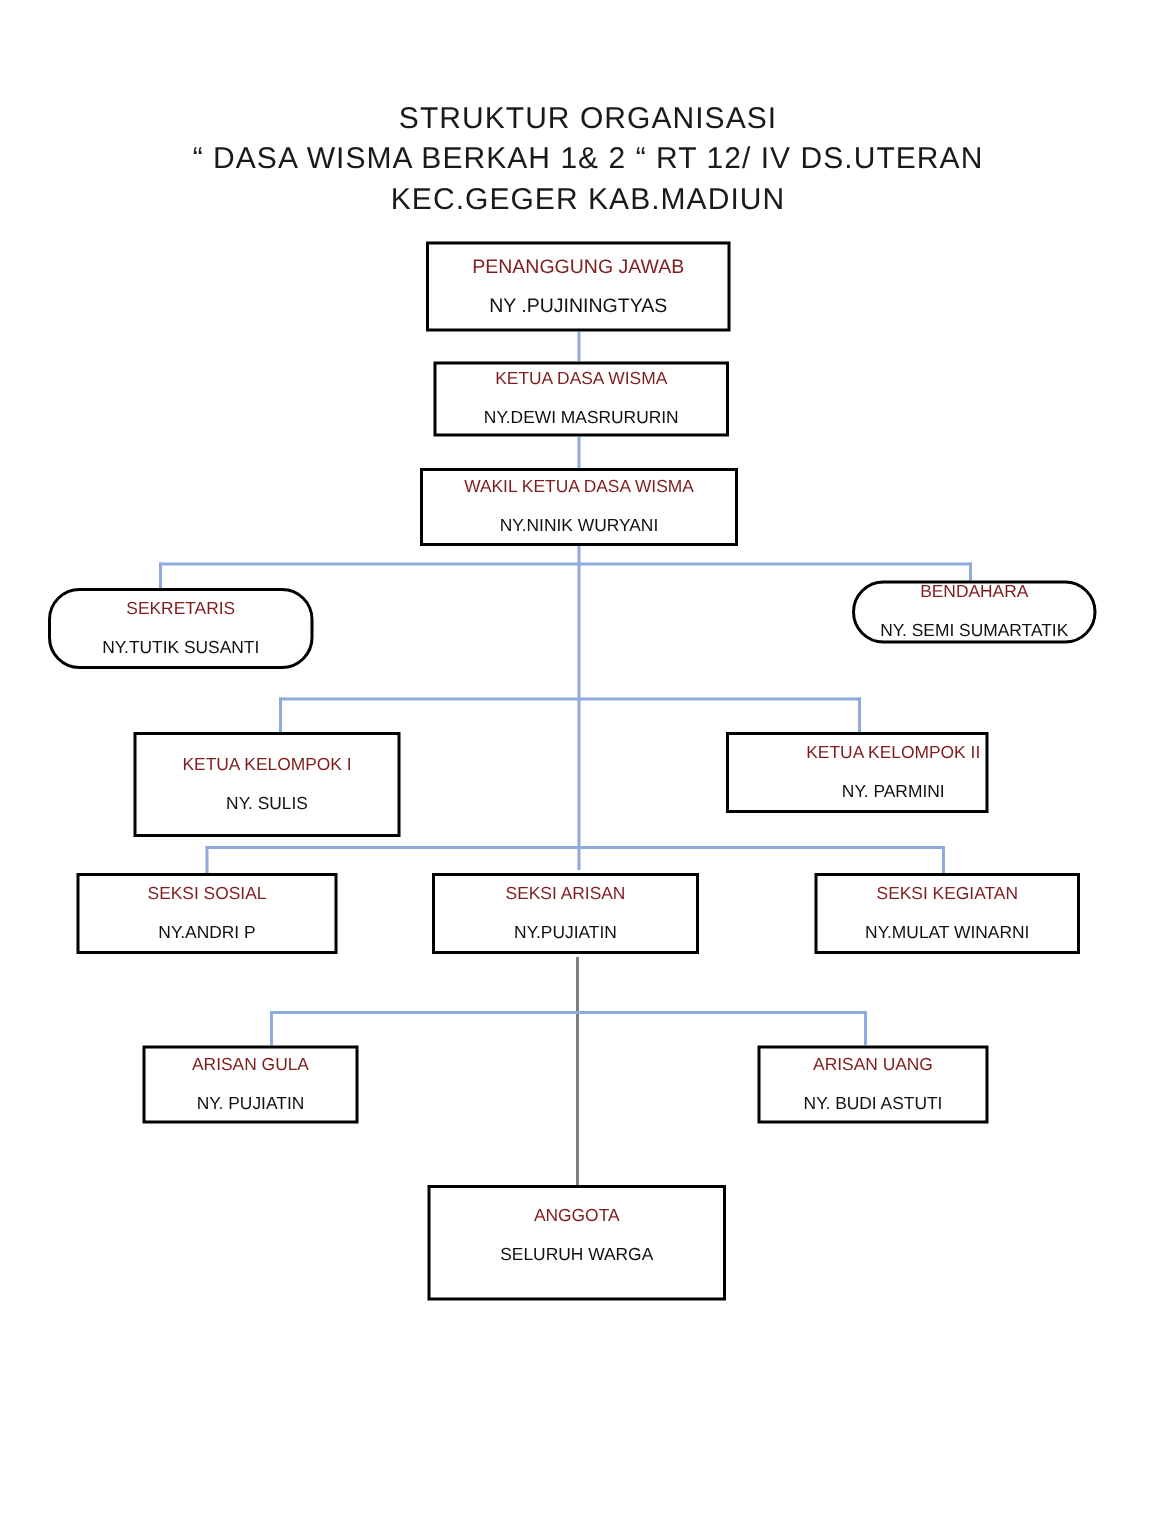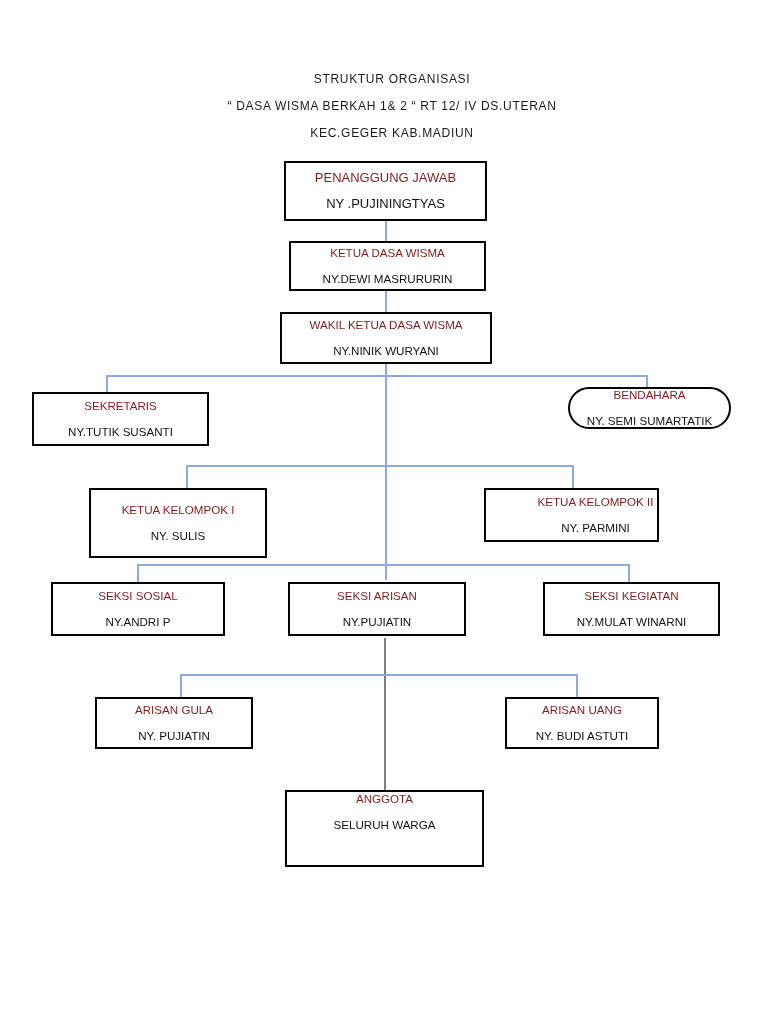--- a/index.html
+++ b/index.html
@@ -22,21 +22,21 @@
 
   
   .title-block {
     position: absolute;
     left: 0;
     top: 66px;
     width: 768px;
     text-align: center;
   }
   .title-line {
-    font-size: 12px;
+    font-size: 20px;
     letter-spacing: 0.7px;
     color: #1a1a1a;
     line-height: 27px;
     white-space: nowrap;
     padding-left: 16px;
   }
 
   
   .conn {
     position: absolute;
@@ -69,21 +69,21 @@
     font-size: 11.6px;
     line-height: 14px;
     color: #111111;
     white-space: nowrap;
     margin-top: 12px;
   }
   .node.big .row1 { font-size: 13px; }
   .node.big .row2 { font-size: 13px; }
   .node.anggota {
     justify-content: flex-start;
-    padding-top: 0;
+    padding-top: 12px;
   }
 </style>
 </head>
 <body>
 
 <div id="page">
 
   <div class="title-block">
     <div class="title-line">STRUKTUR ORGANISASI</div>
     <div class="title-line">“ DASA WISMA BERKAH 1&amp; 2 “ RT 12/ IV DS.UTERAN</div>
@@ -122,21 +122,21 @@
   <div class="node" style="left:289px; top:241px; width:197px; height:50px;">
     <div class="row1">KETUA DASA WISMA</div>
     <div class="row2">NY.DEWI MASRURURIN</div>
   </div>
 
   <div class="node" style="left:280px; top:312px; width:212px; height:52px;">
     <div class="row1">WAKIL KETUA DASA WISMA</div>
     <div class="row2">NY.NINIK WURYANI</div>
   </div>
 
-  <div class="node" style="left:32px; top:392px; width:177px; height:54px;">
+  <div class="node" style="left:32px; top:392px; width:177px; height:54px;border-radius:21px;">
     <div class="row1">SEKRETARIS</div>
     <div class="row2">NY.TUTIK SUSANTI</div>
   </div>
 
   <div class="node" style="left:568px; top:387px; width:163px; height:42px;border-radius:25px;">
     <div class="row1">BENDAHARA</div>
     <div class="row2">NY. SEMI SUMARTATIK</div>
   </div>
 
   <div class="node" style="left:89px; top:488px; width:178px; height:70px;">
@@ -157,21 +157,21 @@
   <div class="node" style="left:288px; top:582px; width:178px; height:54px;">
     <div class="row1">SEKSI   ARISAN</div>
     <div class="row2">NY.PUJIATIN</div>
   </div>
 
   <div class="node" style="left:543px; top:582px; width:177px; height:54px;">
     <div class="row1">SEKSI KEGIATAN</div>
     <div class="row2">NY.MULAT WINARNI</div>
   </div>
 
-  <div class="node" style="left:95px; top:697px; width:158px; height:52px;">
+  <div class="node" style="left:95px; top:697px; width:144px; height:52px;">
     <div class="row1">ARISAN GULA</div>
     <div class="row2">NY. PUJIATIN</div>
   </div>
 
   <div class="node" style="left:505px; top:697px; width:154px; height:52px;">
     <div class="row1">ARISAN UANG</div>
     <div class="row2">NY. BUDI ASTUTI</div>
   </div>
 
   <div class="node anggota" style="left:285px; top:790px; width:199px; height:77px;">

